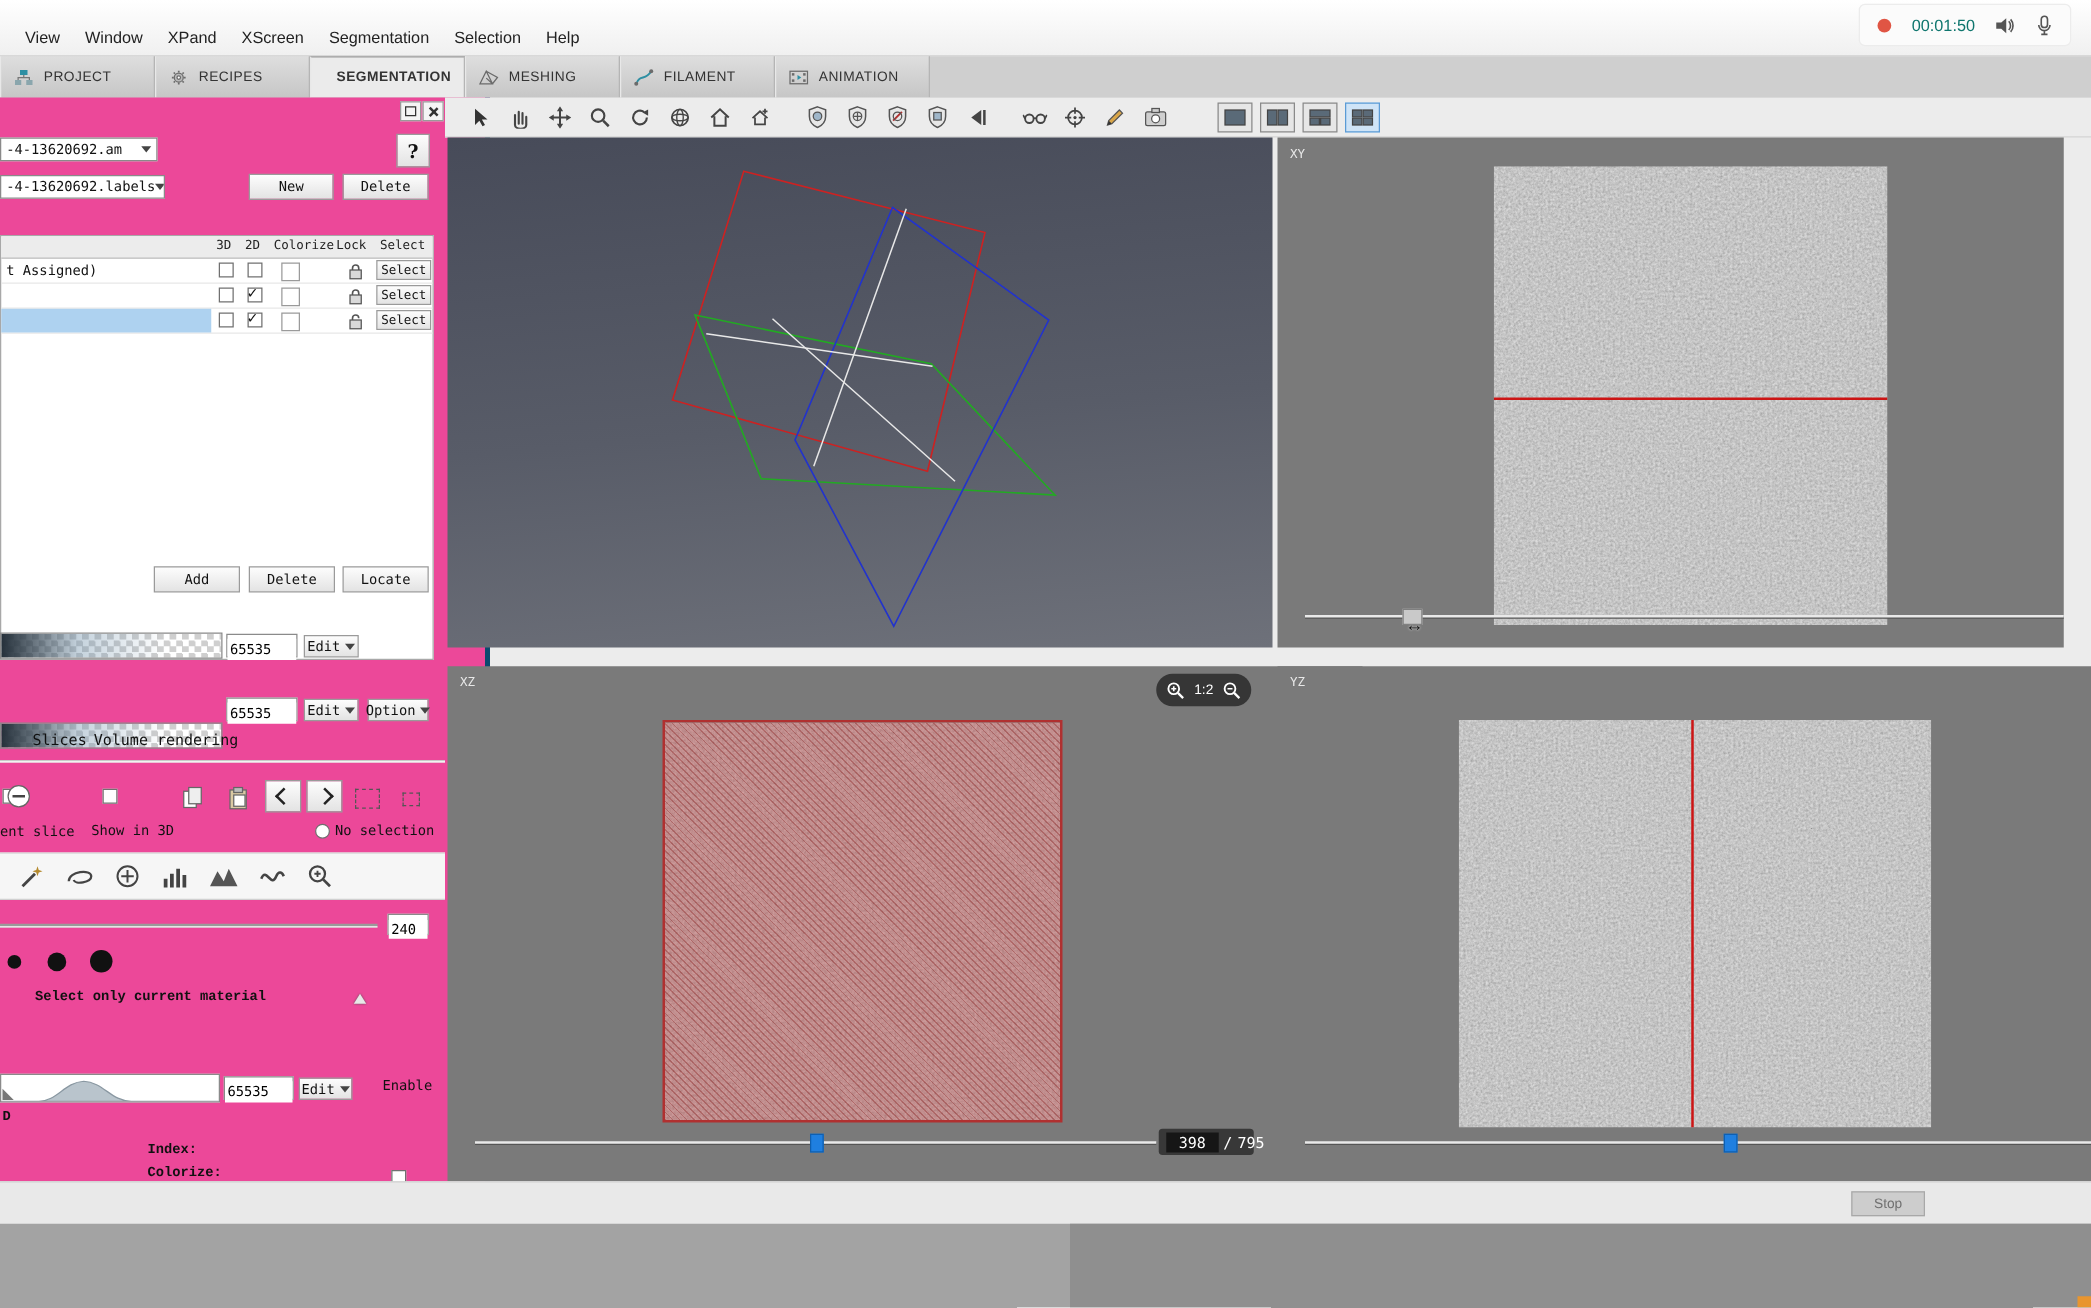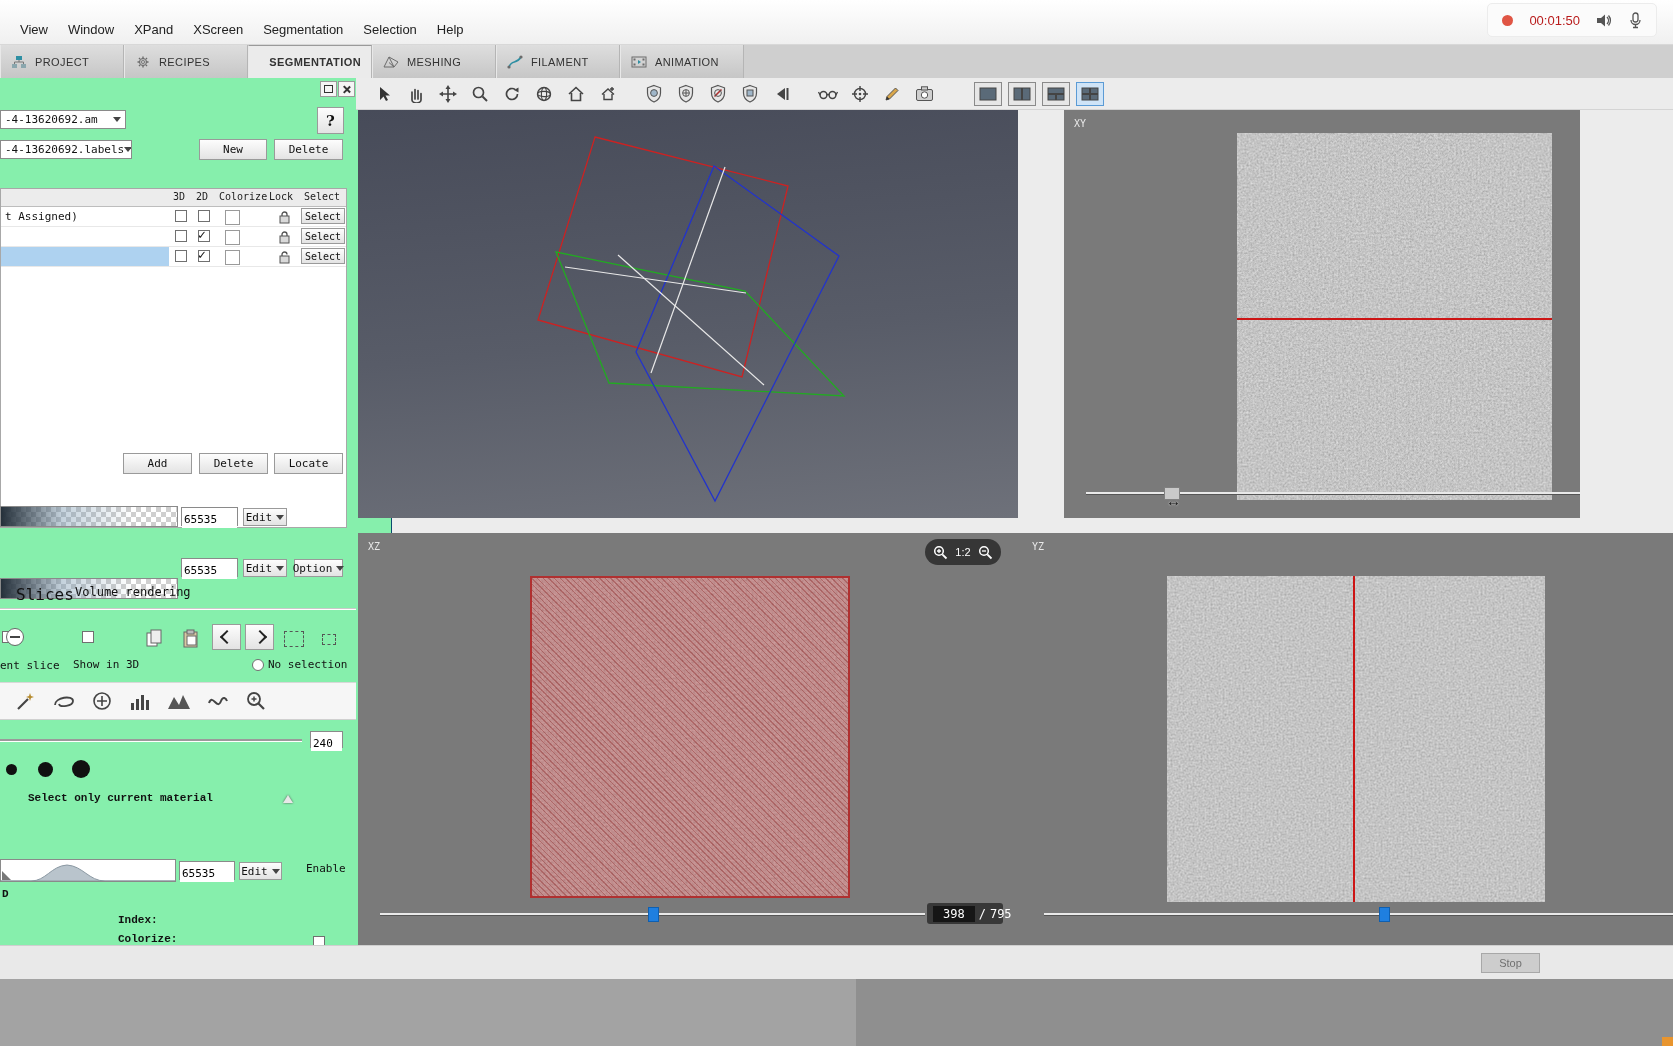--- a/index.html
+++ b/index.html
@@ -9,32 +9,32 @@
   .abs{position:absolute}
   .mono{font-family:"DejaVu Sans Mono",monospace}
 
   
   .menubar{left:0;top:0;width:1673px;height:45px;background:linear-gradient(#ffffff,#f0f0f0);
            border-bottom:1px solid #d8d8d8;display:flex;align-items:flex-end;padding:0 0 5px 10px;box-sizing:border-box}
   .menu-item{font-size:13px;color:#222;padding:2px 10px;cursor:default}
   .rec-widget{right:16px;top:3px;height:32px;background:#fbfbfb;border:1px solid #ececec;border-radius:5px;
               display:flex;align-items:center;gap:16px;padding:0 14px}
   .rec-dot{width:11px;height:11px;border-radius:50%;background:#e05544}
-  .rec-time{font-size:13px;color:#b91c1c}
+  .rec-time{font-size:13px;color:#0f766e}
 
   
   .tabbar{left:0;top:45px;width:1673px;height:33px;background:#cfcfcf;display:flex;align-items:stretch;
           border-bottom:1px solid #bdbdbd}
   .tab{width:124px;display:flex;align-items:center;gap:8px;padding:0 10px;box-sizing:border-box;
        background:linear-gradient(#dedede,#c6c6c6);border-right:1px solid #b5b5b5;border-left:1px solid #e8e8e8;
        font-size:11px;color:#333;letter-spacing:.4px}
   .tab.active{background:#ebebeb;border-top:1px solid #9a9a9a;font-weight:bold}
 
   
-  .leftpanel{left:0;top:78px;width:392px;height:867px;background:#86efac;border-right:1px solid #0c4a6e;box-sizing:border-box}
+  .leftpanel{left:0;top:78px;width:392px;height:867px;background:#ec4899;border-right:4px solid #0c4a6e;box-sizing:border-box}
   .win-btn{width:15px;height:14px;border:1px solid #9a9a9a;background:#f5f5f5;display:flex;align-items:center;justify-content:center}
   .close-x{position:relative;width:9px;height:9px}
   .close-x::before,.close-x::after{content:"";position:absolute;left:4px;top:0;width:1.5px;height:9px;background:#333}
   .close-x::before{transform:rotate(45deg)}.close-x::after{transform:rotate(-45deg)}
   .float-sq{width:7px;height:6px;border:1.5px solid #333}
 
   .dd{background:#fff;border:1px solid #8a8a8a;font-size:11px;display:flex;align-items:center;
       padding:0 4px;box-sizing:border-box;overflow:hidden;white-space:nowrap}
   .dd .spacer{flex:1}
   .tri-down{width:0;height:0;border-left:4px solid transparent;border-right:4px solid transparent;border-top:5px solid #444}
@@ -289,21 +289,21 @@
     <span>Edit</span>
       <span class="tri-down"></span>
   </div>
   <div class="abs btn" style="left:294px;top:481px;width:49px;height:18px;gap:4px">
     <span>Option</span>
       <span class="tri-down"></span>
   </div>
 
   
   <span class="cb abs" style="left:2px;top:508px"></span>
-  <span class="abs" style="left:16px;top:507px;font-size:16px">Slices</span>
+  <span class="abs" style="left:26px;top:507px;font-size:12px">Slices</span>
   <span class="cb abs" style="left:60px;top:508px"></span>
   <span class="abs" style="left:75px;top:507px;font-size:12px">Volume rendering</span>
 
   <div class="abs hline" style="left:0;top:530px;width:356px"></div>
 
   
   <div class="abs iconbtn" style="left:2px;top:546px">
     <svg width="20" height="20">
         <circle cx="10" cy="10" r="8.5" fill="#fff" stroke="#666"></circle>
         <rect x="5" y="9" width="10" height="2" fill="#444"></rect>
@@ -558,21 +558,21 @@
     <polygon points="198,142 387,181 486,286 251,273" fill="none" stroke="#22aa22" stroke-width="1.3"></polygon>
 
     <polygon points="356,56 481,146 357,391 278,242" fill="none" stroke="#2233cc" stroke-width="1.3"></polygon>
 
     <line x1="207" y1="157" x2="388" y2="183" stroke="#e8e8e8" stroke-width="1.2"></line>
     <line x1="367" y1="57" x2="293" y2="263" stroke="#e8e8e8" stroke-width="1.2"></line>
     <line x1="260" y1="145" x2="406" y2="275" stroke="#e8e8e8" stroke-width="1.2"></line>
   </svg>
 </div>
 
-<div class="abs view" style="left:1064px;top:110px;width:516px;height:408px">
+<div class="abs view" style="left:1022px;top:110px;width:629px;height:408px">
   <span class="vlabel">XY</span>
   <div class="sliceimg" style="left:173px;top:23px;width:315px;height:367px">
     <svg width="315" height="367">
         <rect width="315" height="367" filter="url(#gn)"></rect>
       </svg>
     <div class="redline-h" style="top:185px"></div>
   </div>
   <div class="sliderline" style="left:22px;top:382px;width:629px"></div>
   <div class="handle-gray" style="left:100px;top:377px"></div>
   <span style="position:absolute;left:102px;top:382px;font-size:15px;font-weight:bold;color:#111;text-shadow:0 0 2px #fff">↔</span>

